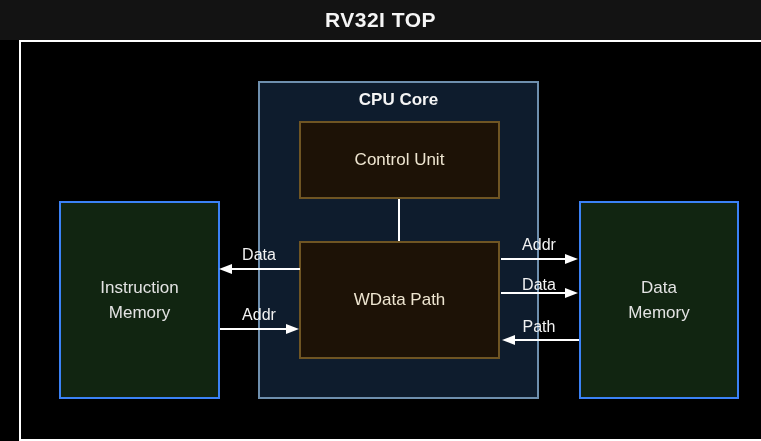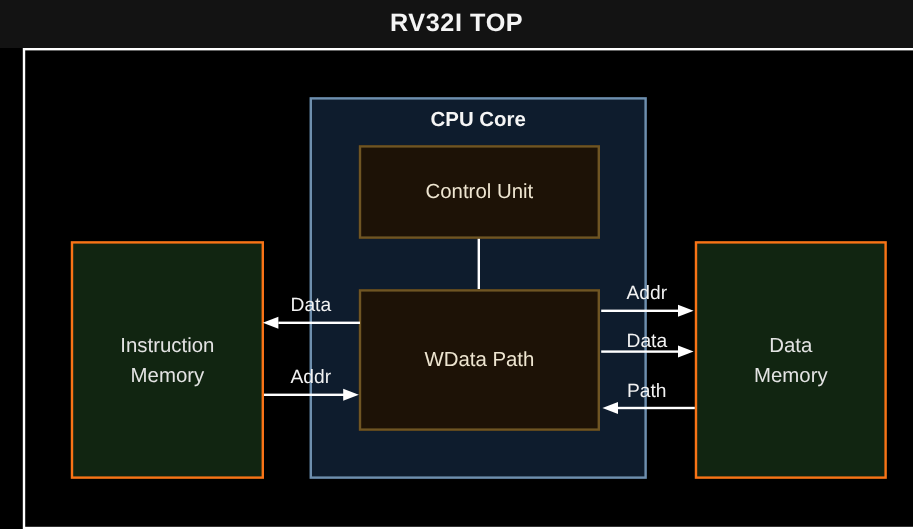--- a/index.html
+++ b/index.html
@@ -56,21 +56,21 @@
     border: 2px solid #6f5523;
     display: flex; align-items: center; justify-content: center;
     font-size: 17px; color: #eee5d0;
   }
   .control-unit { left: 280px; top: 81px;  width: 201px; height: 78px; }
   .data-path   { left: 280px; top: 201px; width: 201px; height: 118px; }
 
   
   .memory {
     background: #112511;
-    border: 2px solid #f97316;
+    border: 2px solid #3b82f6;
     display: flex; flex-direction: column;
     align-items: center; justify-content: center;
     font-size: 17px; line-height: 25px; color: #e3e3e3;
     text-align: center;
   }
   .imem { left: 40px;  top: 161px; width: 161px; height: 198px; }
   .dmem { left: 560px; top: 161px; width: 160px; height: 198px; }
 
   
   .connector { position: absolute; left: 379px; top: 159px; width: 2px; height: 42px; background: #fff; }

